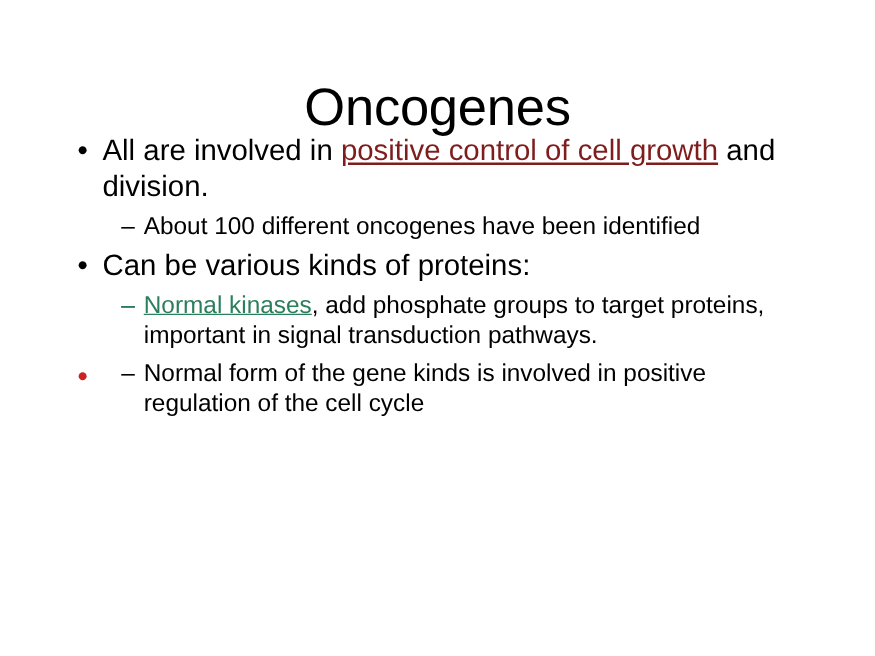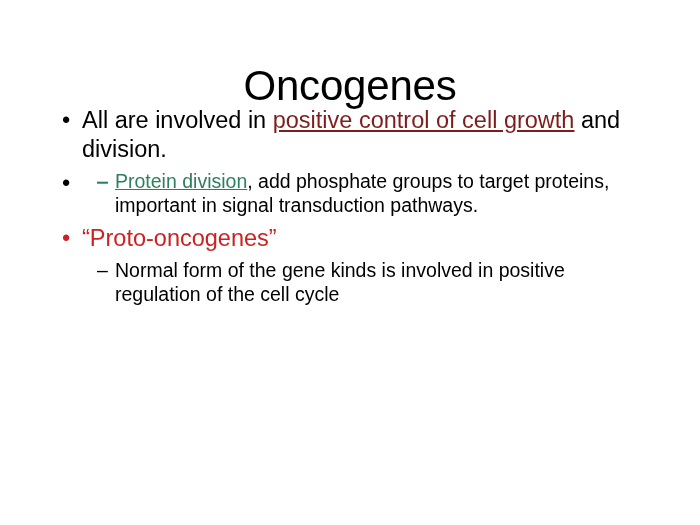--- a/index.html
+++ b/index.html
@@ -120,38 +120,39 @@
 
   <div id="body">
 
     <div class="bullet lvl1">
       <span class="marker">•</span>
       <span class="content"><span>All are involved in </span><a class="link-blue" href="#">positive control of cell growth</a><span> and division.</span></span>
     </div>
 
     <div class="bullet lvl2 gap-md">
       <span class="marker">–</span>
+      <span class="content"><span>About 100 different oncogenes have been identified</span></span>
     </div>
 
     <div class="bullet lvl1 gap-md">
       <span class="marker">•</span>
+      <span class="content"><span>Can be various kinds of proteins:</span></span>
     </div>
 
     <div class="bullet lvl2 gap-md">
       <span class="marker mk-purple">–</span>
     </div>
 
     <div class="bullet lvl2 gap-md">
       <span class="marker mk-green">–</span>
-      <span class="content"><a class="link-green" href="#">Protein division</a><span>, add phosphate groups to target proteins, important in signal transduction pathways.</span></span>
+      <span class="content"><a class="link-green" href="#">Normal kinases</a><span>, add phosphate groups to target proteins, important in signal transduction pathways.</span></span>
     </div>
 
     <div class="bullet lvl1 gap-lg">
       <span class="marker mk-red">•</span>
-      <span class="content txt-red"><span>“Proto-oncogenes”</span></span>
     </div>
 
     <div class="bullet lvl2 gap-md">
       <span class="marker">–</span>
       <span class="content"><span>Normal form of the gene kinds is involved in positive regulation of the cell cycle</span></span>
     </div>
 
   </div>
 </div>
 

